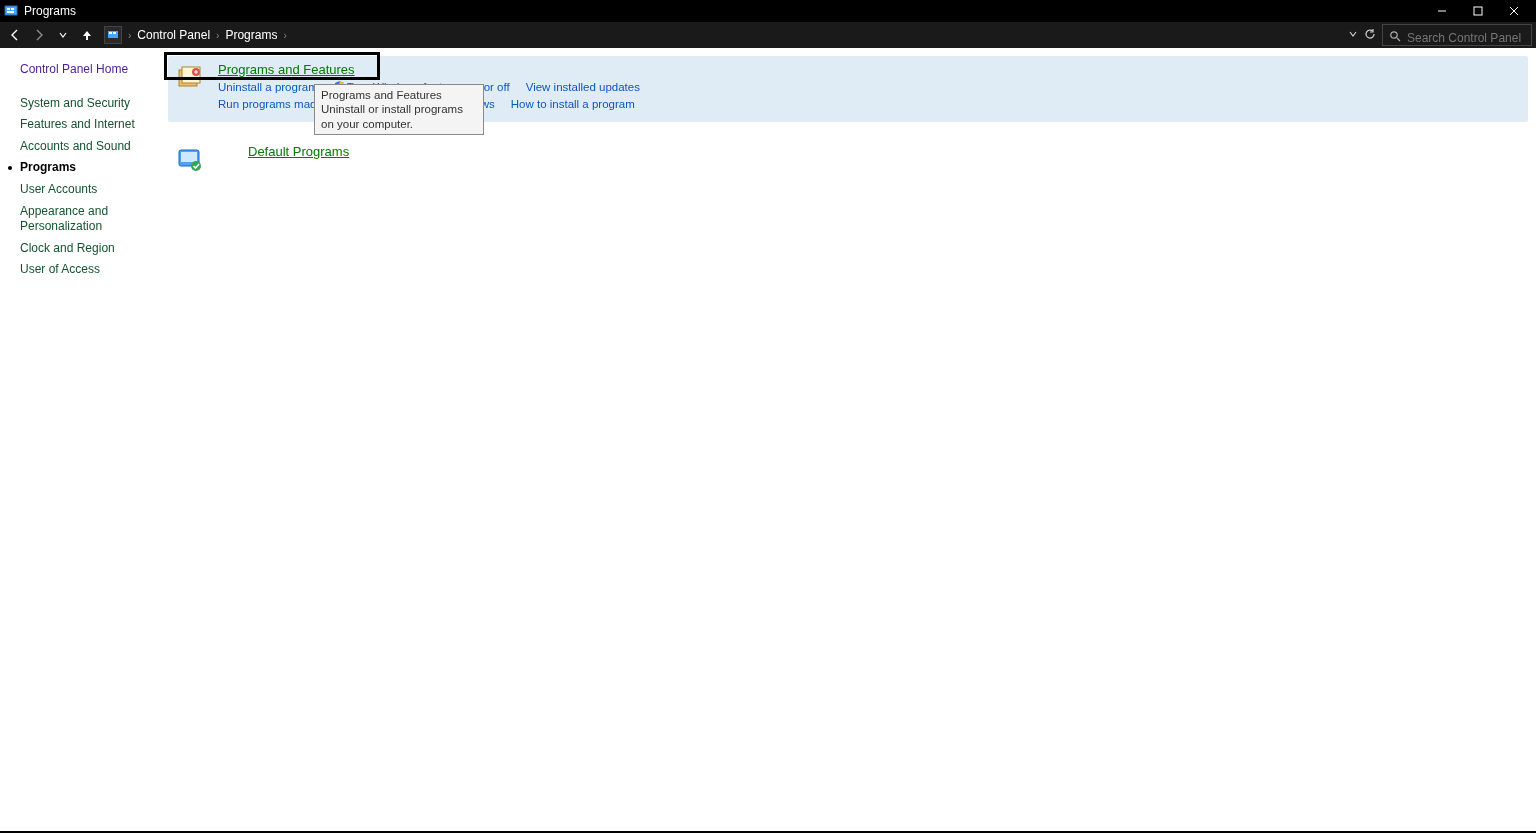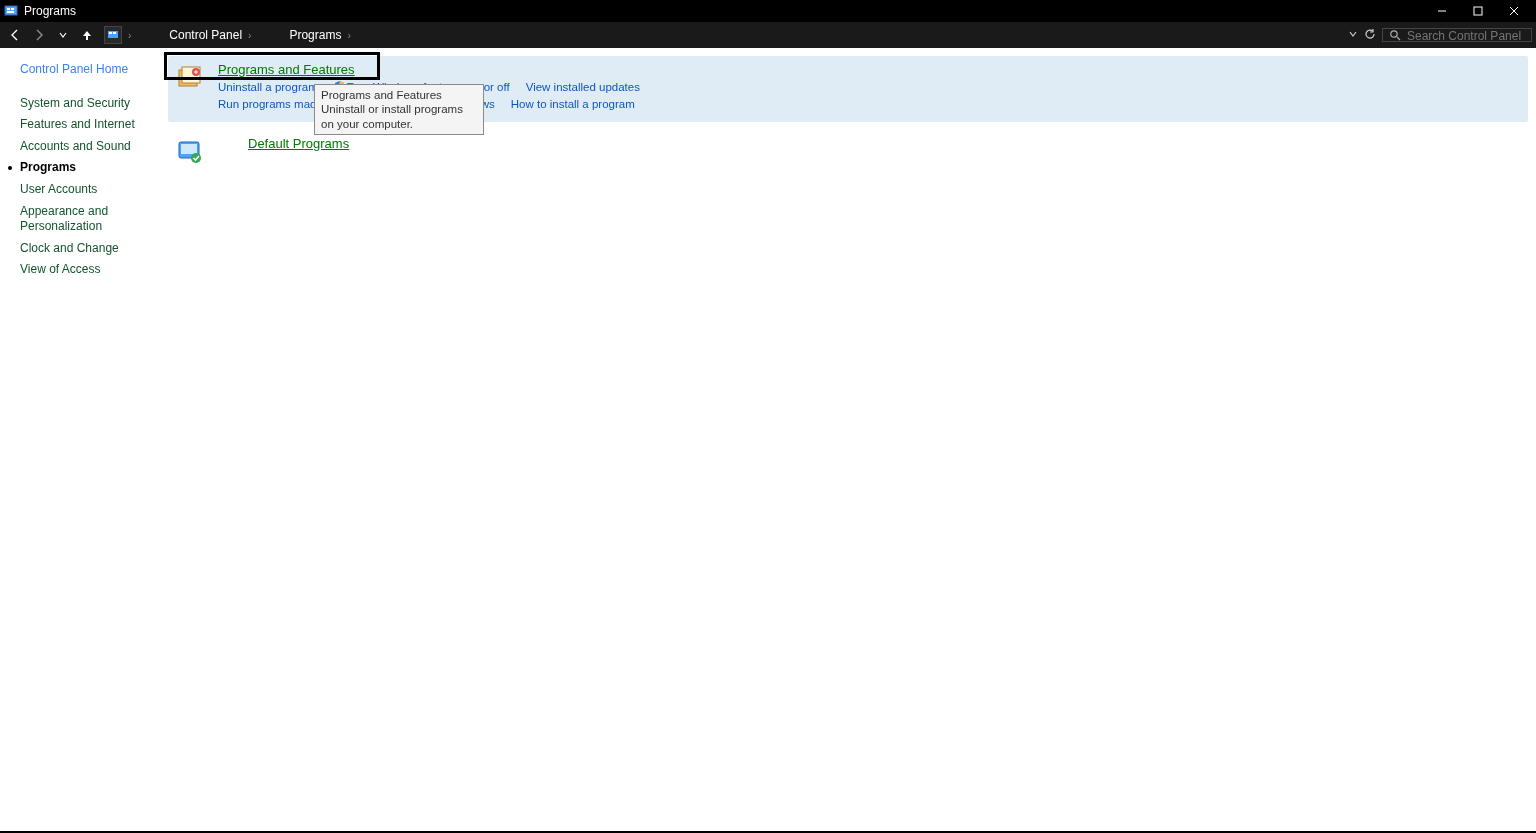--- a/index.html
+++ b/index.html
@@ -38,29 +38,29 @@
     color:#fff;
     font-size:12px;
   }
   .nav-btn {
     width:22px;height:22px;display:flex;align-items:center;justify-content:center;color:#fff;
   }
   .nav-btn.dim svg { opacity:0.5; }
   .addr {
     display:flex; align-items:center; gap:6px; flex:1; height:22px; padding:0 4px;
   }
-  .addr .crumb { color:#fff;margin-left:32px; }
+  .addr .crumb { color:#fff; }
   .addr .sep { color:#888; font-size:10px; }
   .addr .icon-box {
     width:18px;height:18px;background:#2a2a2a;border:1px solid #444;display:flex;align-items:center;justify-content:center;
   }
   .addr-tail { display:flex; align-items:center; gap:6px; margin-left:auto; }
   .search-box {
-    width:150px; height:14px; background:#1a1a1a; border:1px solid #444;
-    display:flex; align-items:flex-start; padding:0 6px; color:#aaa; gap:6px; font-size:12px;
+    width:150px; height:22px; background:#1a1a1a; border:1px solid #444;
+    display:flex; align-items:flex-end; padding:0 6px; color:#aaa; gap:6px; font-size:12px;
     margin-left:0;
   }
   .search-box input {
     background:transparent;border:none;outline:none;color:#fff;width:100%;font-size:12px;
   }
 
   
   .workarea {
     background:#fff;
     height: calc(833px - 22px - 26px - 2px);
@@ -74,21 +74,21 @@
     width:160px;
     padding:14px 10px 0 20px;
   }
   .sidebar a {
     display:block;
     color:#14532d;
     text-decoration:none;
     margin-bottom:6px;
     line-height:1.3;
   }
-  .sidebar a.home { color:#3b82f6; font-weight:400; margin-bottom:18px;}
+  .sidebar a.home { color:#4c1d95; font-weight:400; margin-bottom:18px;}
   .sidebar a.active { color:#000; font-weight:600; position:relative;}
   .sidebar a.active::before{
     content:""; position:absolute; left:-12px; top:6px; width:4px;height:4px;background:#000;border-radius:50%;
   }
 
   
   .content { flex:1; padding:8px 8px 0 8px; position:relative; }
 
   .cat-row {
     display:flex; align-items:flex-start; gap:14px; padding:6px 8px 8px 8px;
@@ -131,21 +131,21 @@
     font-size:11.5px;
     color:#333;
     line-height:1.25;
     max-width:170px;
     z-index:5;
   }
   .tooltip .tt-title { color:#333; }
   .tooltip .tt-body { color:#333; }
 
   
-  .cat-row + .cat-row { margin-top:8px;gap:44px; }
+  .cat-row + .cat-row { margin-top:16px;gap:44px; }
 
   
   .bottom-strip{height:2px;background:#000;}
 </style>
 </head>
 <body>
 
 <div class="titlebar">
   <span class="app-icon">
     <svg width="14" height="14" viewBox="0 0 14 14">
@@ -240,22 +240,22 @@
 <div class="workarea">
 
   <div class="sidebar">
     <a href="#" class="home">Control Panel Home</a>
     <a href="#">System and Security</a>
     <a href="#">Features and Internet</a>
     <a href="#">Accounts and Sound</a>
     <a href="#" class="active">Programs</a>
     <a href="#">User Accounts</a>
     <a href="#">Appearance and Personalization</a>
-    <a href="#">Clock and Change</a>
-    <a href="#">View of Access</a>
+    <a href="#">Clock and Region</a>
+    <a href="#">User of Access</a>
   </div>
 
   <div class="content">
 
     <div class="cat-row highlight">
       <div class="cat-icon">
         <svg width="28" height="28" viewBox="0 0 28 28">
           <rect x="3" y="6" width="18" height="16" fill="#e8c070" stroke="#b08030"></rect>
           <rect x="6" y="3" width="18" height="16" fill="#fff6d8" stroke="#b08030"></rect>
           <circle cx="20" cy="8" r="4" fill="#d9534f"></circle>

